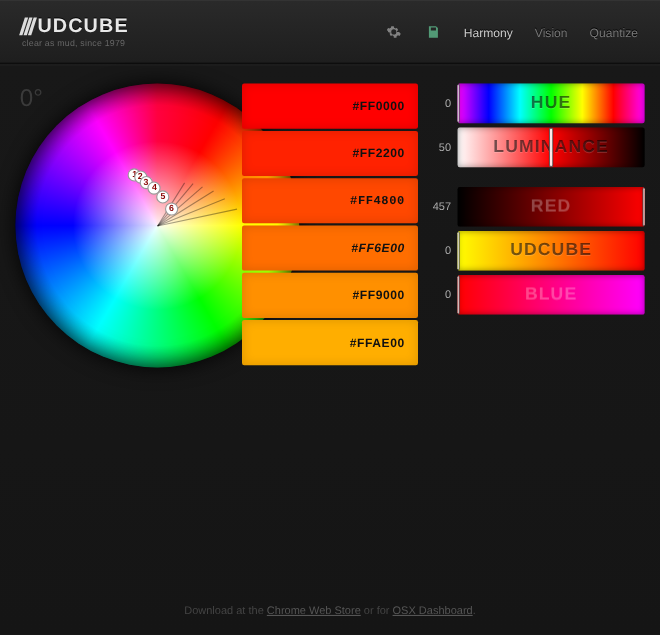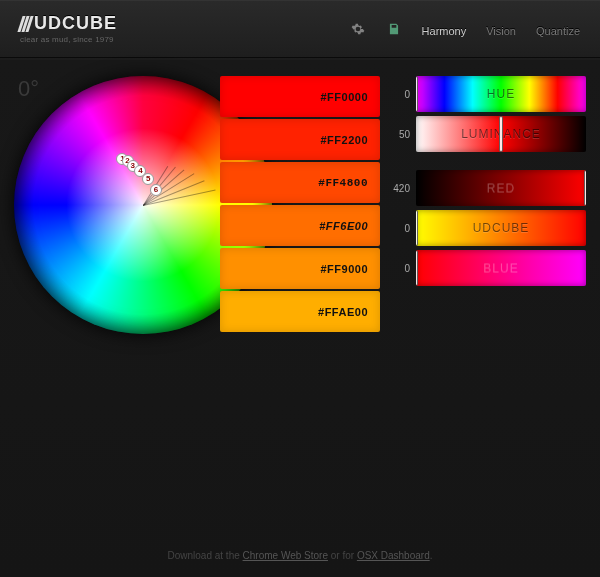--- a/index.html
+++ b/index.html
@@ -25,21 +25,21 @@
 .wheel::after{content:"";position:absolute;inset:0;border-radius:50%;box-shadow:inset 0 0 20px rgba(0,0,0,.8),0 0 18px rgba(0,0,0,.9)}
 .dot{position:absolute;width:12px;height:12px;border-radius:50%;background:#fff;border:1px solid #999;font-size:8px;line-height:10px;text-align:center;color:#800;font-weight:bold;transform:translate(-50%,-50%);z-index:3}
 .ray{position:absolute;left:50%;top:50%;height:1px;background:rgba(0,0,0,.35);transform-origin:0 0;z-index:2}
 .swatches{display:flex;flex-direction:column;gap:2px;flex:0 0 160px;margin-left:-60px;z-index:-0;position:relative}
 .swatches::before{content:"";position:absolute;inset:0;z-index:-1}
 .sw{height:41px;display:flex;align-items:center;justify-content:flex-end;padding-right:12px;font-size:11px;font-weight:bold;color:#111;letter-spacing:.5px;box-shadow:inset 0 0 10px rgba(0,0,0,.15);border-radius:2px}
 .controls{flex:1;display:flex;flex-direction:column;gap:4px;min-width:0}
 .ctrl{display:flex;align-items:center;gap:6px}
 .ctrl-val{width:22px;text-align:right;font-size:10px;color:#aaa}
 .ctrl-bar{position:relative;flex:1;height:36px;border-radius:2px;overflow:hidden;box-shadow:inset 0 0 6px rgba(0,0,0,.4)}
-.ctrl-label{position:absolute;inset:0;display:flex;align-items:center;justify-content:center;font-size:12px;font-weight:normal;letter-spacing:1px;color:rgba(0,0,0,.55);text-shadow:0 1px 0 rgba(255,255,255,.15);pointer-events:none}
+.ctrl-label{position:absolute;inset:0;display:flex;align-items:center;justify-content:center;font-size:16px;font-weight:bold;letter-spacing:1px;color:rgba(0,0,0,.55);text-shadow:0 1px 0 rgba(255,255,255,.15);pointer-events:none}
 .ctrl-label.light{color:rgba(255,255,255,.15)}
 .ctrl-handle{position:absolute;top:0;bottom:0;width:4px;background:rgba(255,255,255,.9);border:1px solid rgba(0,0,0,.6);border-radius:2px}
 .grad-hue{background:linear-gradient(90deg,#f0f,#00f,#0ff,#0f0,#ff0,#f00,#f0f)}
 .grad-sat{background:linear-gradient(90deg,#888,#f00)}
 .grad-lum{background:linear-gradient(90deg,#fff,#f00,#000)}
 .grad-red{background:linear-gradient(90deg,#000,#f00)}
 .grad-green{background:linear-gradient(90deg,#ff0,#f00)}
 .grad-blue{background:linear-gradient(90deg,#f00,#f0f)}
 .gap{height:10px}
 .footer{position:absolute;bottom:16px;left:0;right:0;text-align:center;font-size:10px;color:#444}
@@ -122,21 +122,21 @@
       </div>
       <div class="ctrl">
         <span class="ctrl-val">50</span>
         <div class="ctrl-bar grad-lum">
           <span class="ctrl-label">LUMINANCE</span>
           <span class="ctrl-handle" style="left:calc(50% - 2px)"></span>
         </div>
       </div>
       <div class="gap"></div>
       <div class="ctrl">
-        <span class="ctrl-val">420</span>
+        <span class="ctrl-val">457</span>
         <div class="ctrl-bar grad-red">
           <span class="ctrl-label light">RED</span>
           <span class="ctrl-handle" style="left:calc(100% - 2px)"></span>
         </div>
       </div>
       <div class="ctrl">
         <span class="ctrl-val">0</span>
         <div class="ctrl-bar grad-green">
           <span class="ctrl-label">UDCUBE</span>
           <span class="ctrl-handle" style="left:calc(0% - 2px)"></span>

